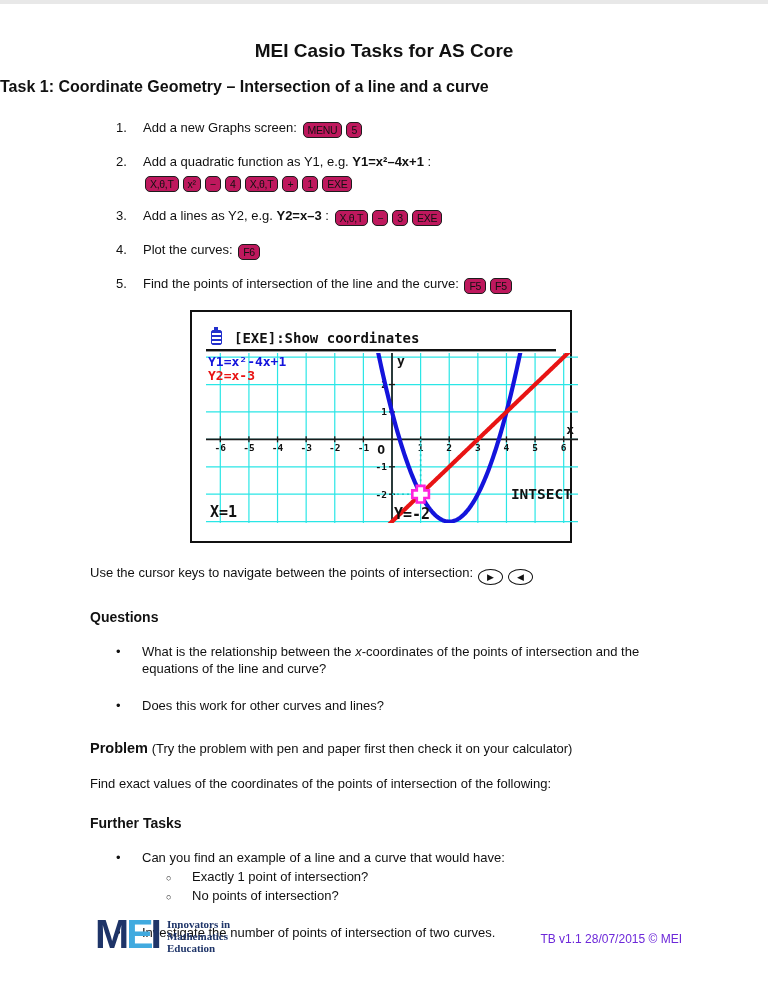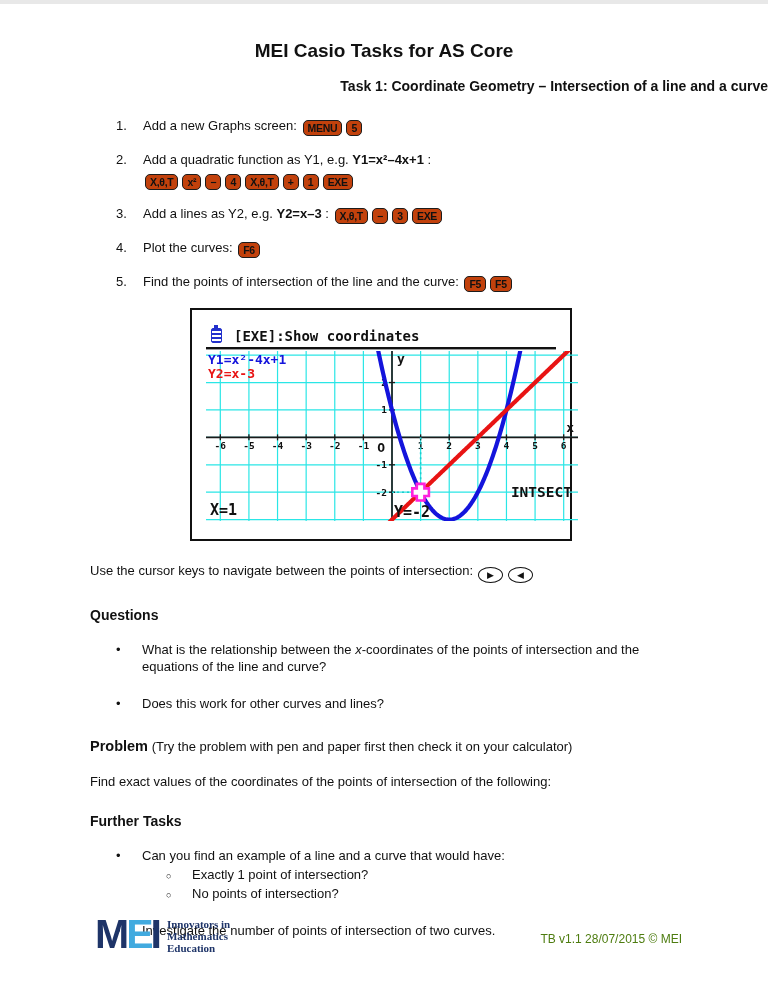--- a/index.html
+++ b/index.html
@@ -1,29 +1,29 @@
 <!DOCTYPE html>
 <html><head>
 <meta charset="utf-8">
 <style>
   * { margin:0; padding:0; box-sizing:border-box; }
   body { background:#e8e8e8; font-family:"Liberation Sans",sans-serif; }
   .page { position:relative; width:768px; height:994px; background:#ffffff; margin:4px auto; overflow:hidden; color:#111; }
 
   .title { text-align:center; padding-top:36px; font-size:19px; font-weight:bold; }
-  .subtitle { text-align:right; margin-top:16px; font-size:14px; font-weight:bold; }
+  .subtitle { text-align:left; margin-top:16px; font-size:16px; font-weight:bold; }
 
   .steps { margin:24px 0 0 116px; font-size:13px; line-height:16px; }
   .step { display:flex; margin-bottom:16px; }
   .step-num { width:27px; flex:none; }
   .step-body b { font-weight:bold; }
   .keys-line { margin-top:4px; }
 
-  .key { display:inline-block; border:1.6px solid #1c1c1c; border-radius:5px; background:#c2410c;
-         font-weight:bold; font-size:10.5px; line-height:14px; padding:0 4px; margin:0 2px;
+  .key { display:inline-block; border:1.6px solid #1c1c1c; border-radius:5px; background:#be185d;
+         font-weight:normal; font-size:10.5px; line-height:14px; padding:0 4px; margin:0 2px;
          vertical-align:-2px; min-width:16px; text-align:center; letter-spacing:-0.3px; }
 
   
   .calc { margin:16px 0 0 190px; width:382px; border:2.5px solid #111; background:#fff; padding:14px; }
   .calc-header { height:25px; display:flex; align-items:center; padding-left:5px; border-bottom:2.5px solid #111; box-shadow:0 1px 0 #999; }
   .battery { width:11px; height:15px; border:1.7px solid #2230cc; border-radius:2px; position:relative;
              background:repeating-linear-gradient(to bottom,#2230cc 0 2px,#fff 2px 4px); }
   .battery:before { content:""; position:absolute; top:-4px; left:2px; width:4px; height:3px; background:#2230cc; }
   .calc-title { margin-left:12px; font-family:"DejaVu Sans Mono",monospace; font-weight:bold; font-size:14px; }
   .calc-graph-wrap { position:relative; margin-top:2px; }
@@ -54,21 +54,21 @@
   .equations { display:flex; justify-content:space-between; margin:22px 88px 0 90px; }
   .eq-group { white-space:nowrap; }
   .math { font-family:"Liberation Serif",serif; font-style:italic; font-size:14.5px; }
   .conj { font-size:13px; margin:0 3px; }
 
   .footer-logo { position:absolute; left:95px; top:910px; display:flex; align-items:center; }
   .logo-letters { font-weight:bold; font-size:41px; line-height:40px; letter-spacing:-3px; }
   .lm,.li { color:#1e3468; } .le { color:#41aadf; }
   .logo-text { margin-left:8px; margin-top:3px; font-family:Liberation Serif, serif; font-weight:bold;
                font-size:11px; line-height:12px; color:#1e3468; }
-  .footer-version { position:absolute; right:86px; top:928px; font-size:12px; color:#4d7c0f; }
+  .footer-version { position:absolute; right:86px; top:928px; font-size:12px; color:#6d28d9; }
 </style>
 </head>
 <body>
 
 <div class="page">
 
   <div class="title">MEI Casio Tasks for AS Core</div>
   <div class="subtitle">Task 1: Coordinate Geometry – Intersection of a line and a curve</div>
 
   <div class="steps">

